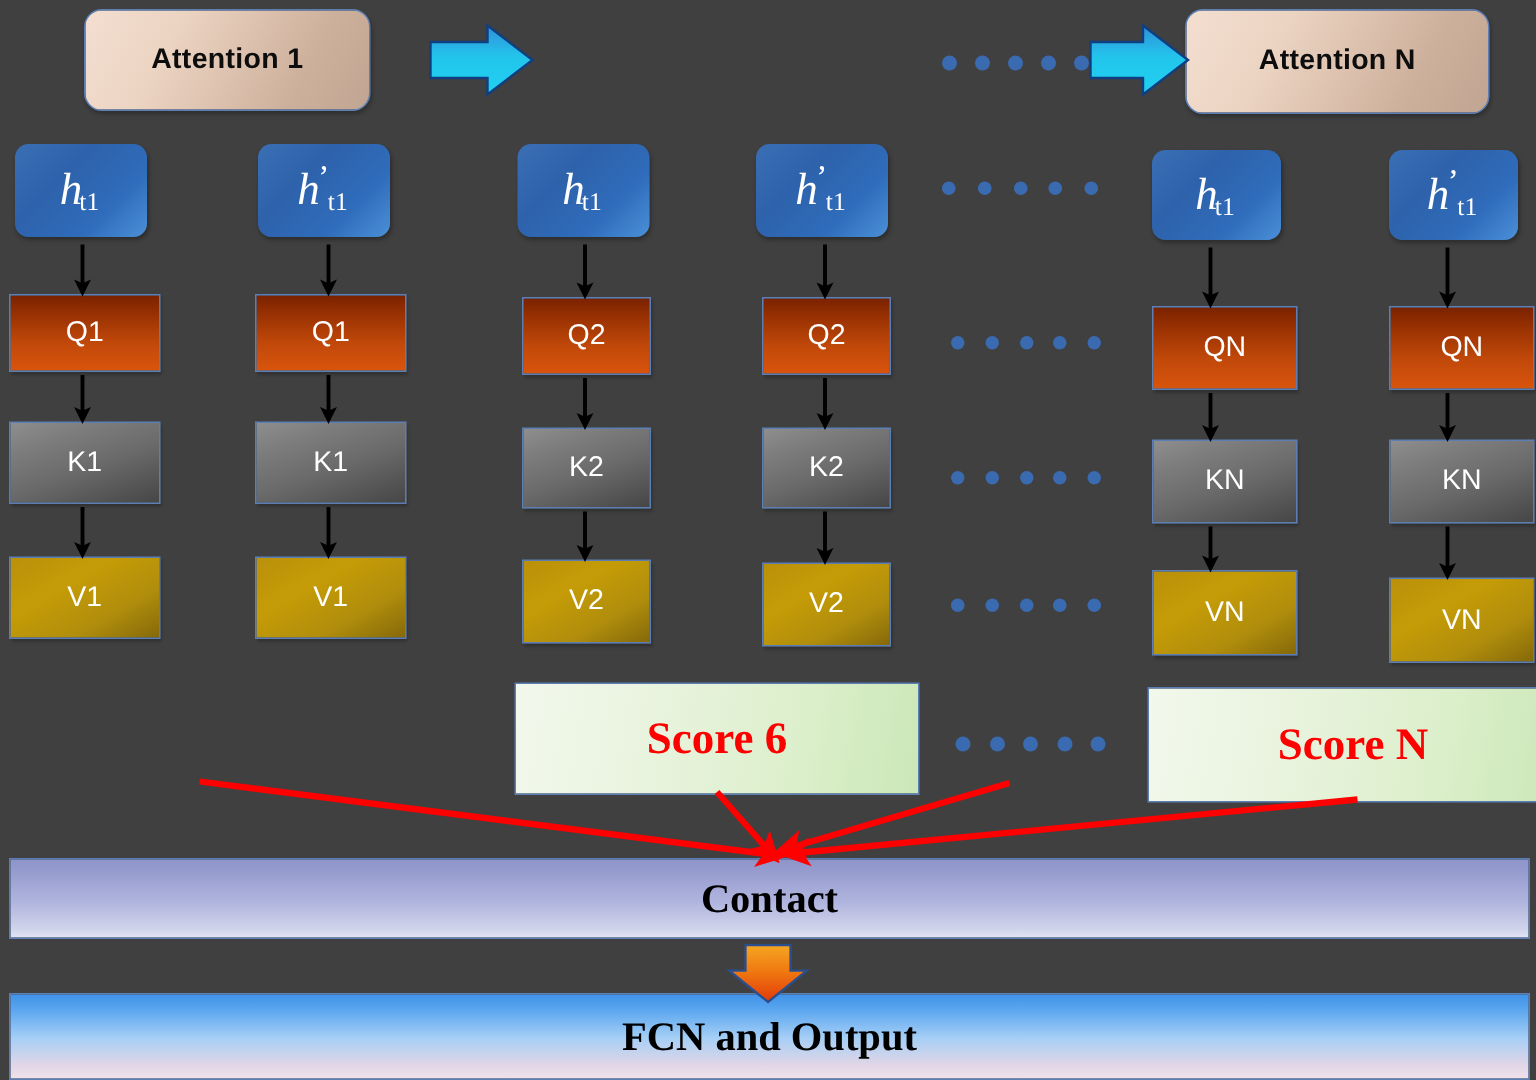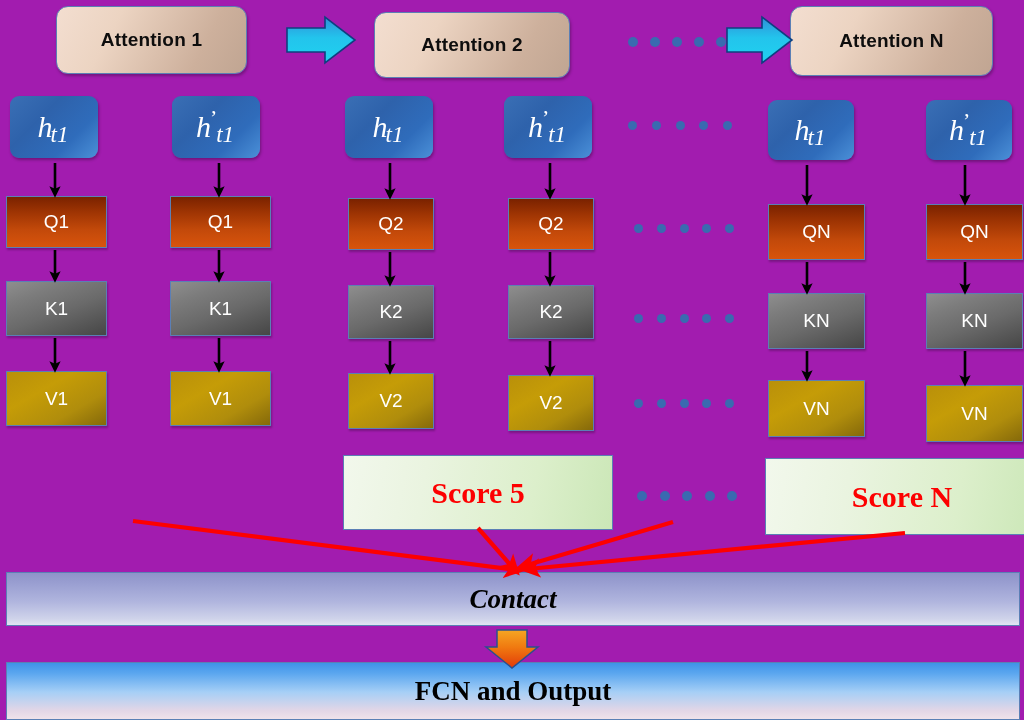--- a/index.html
+++ b/index.html
@@ -5,21 +5,21 @@
 <style>
   html, body {
     margin: 0;
     padding: 0;
     background: #ffffff;
   }
   #canvas {
     position: relative;
     width: 1024px;
     height: 720px;
-    background: #a21caf;
+    background: #404040;
     overflow: hidden;
     font-family: "Liberation Sans", sans-serif;
   }
 
   
   .attn-box {
     position: absolute;
     border: 1.5px solid #5b7fb5;
     border-radius: 12px;
     background: linear-gradient(120deg, #f0d9c8 0%, #e8cfbc 28%, #c8ab97 72%, #bfa georgia 100%);
@@ -48,22 +48,21 @@
   .h-box .hsym {
     font-family: "Liberation Serif", serif;
     font-style: italic;
     font-size: 30px;
     line-height: 1;
     position: relative;
     display: inline-block;
   }
   .h-box .hsub {
     font-family: "Liberation Serif", serif;
-    font-style: italic;
-    font-size: 23px;
+    font-size: 17px;
     position: relative;
     top: 8px;
     left: -2px;
   }
   .h-box .hprime {
     font-family: "Liberation Serif", serif;
     font-size: 22px;
     position: relative;
     top: -9px;
     left: -1px;
@@ -142,23 +141,20 @@
 </style>
 </head>
 <body>
 
 <div id="canvas">
 
   <div class="attn-box" style="left:56px; top:6px; width:189px; height:66px;">
     <span>Attention 1</span>
   </div>
 
-  <div class="attn-box" style="left:374px; top:12px; width:194px; height:64px;">
-    <span>Attention 2</span>
-  </div>
 
   <div class="attn-box" style="left:790px; top:6px; width:201px; height:68px;justify-content:center;">
     <span>Attention N</span>
   </div>
 
   <div class="h-box" style="left:10px; top:96px; width:88px; height:62px;">
     <span class="hsym">h</span>
       <span class="hsub">t1</span>
   </div>
   <div class="h-box" style="left:172px; top:96px; width:88px; height:62px;">
@@ -279,27 +275,27 @@
   </div>
   <div class="dots" style="left:628px; top:36px; width:98px; height:11px;">
     <span style="width:10px;height:10px;"></span>
       <span style="width:10px;height:10px;"></span>
       <span style="width:10px;height:10px;"></span>
       <span style="width:10px;height:10px;"></span>
       <span style="width:10px;height:10px;"></span>
   </div>
 
   <div class="score-box" style="left:343px; top:455px; width:268px; height:73px;">
-    <span>Score 5</span>
+    <span>Score 6</span>
   </div>
   <div class="score-box" style="left:765px; top:458px; width:272px; height:75px;">
     <span>Score N</span>
   </div>
 
-  <div class="wide-bar" id="contact-bar" style="left:6px; top:572px; width:1012px; height:52px;font-style:italic;">
+  <div class="wide-bar" id="contact-bar" style="left:6px; top:572px; width:1012px; height:52px;">
     <span>Contact</span>
   </div>
 
   <div class="wide-bar" id="fcn-bar" style="left:6px; top:662px; width:1012px; height:56px;">
     <span>FCN and Output</span>
   </div>
 
   <svg class="overlay" viewBox="0 0 1024 720">
     <defs>
       <linearGradient id="cyanGrad" x1="0" y1="0" x2="0" y2="1">

